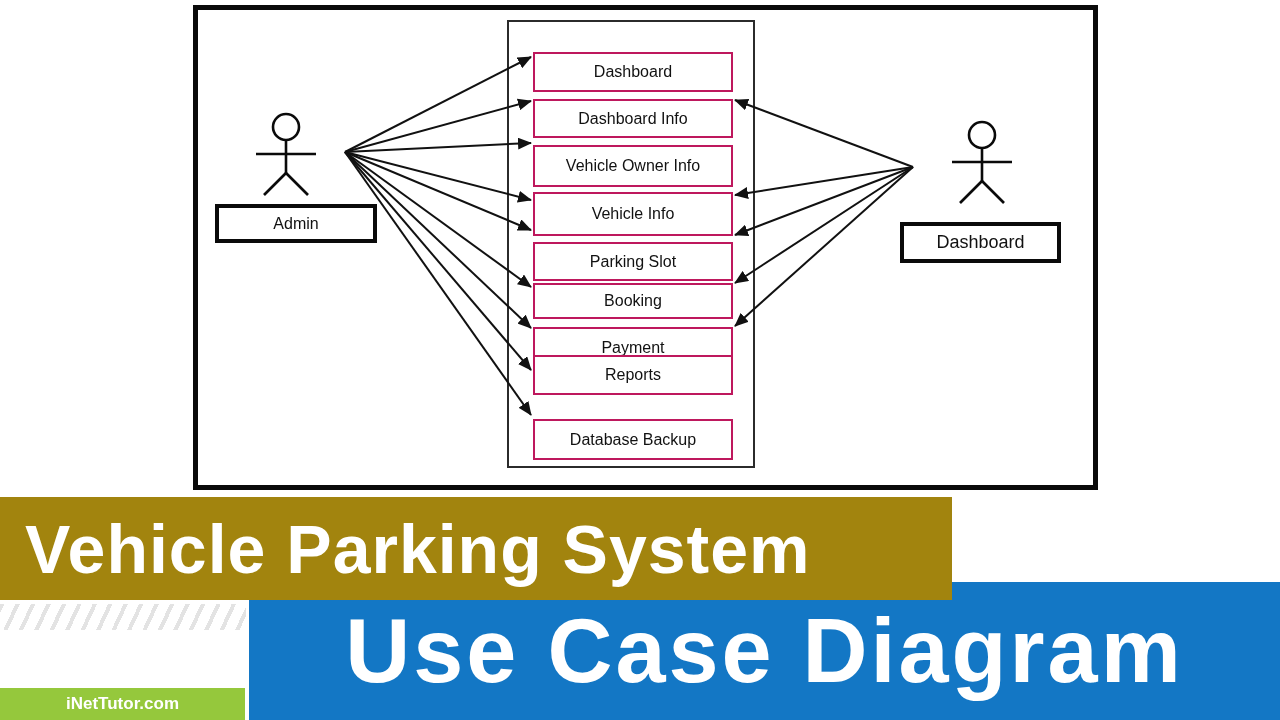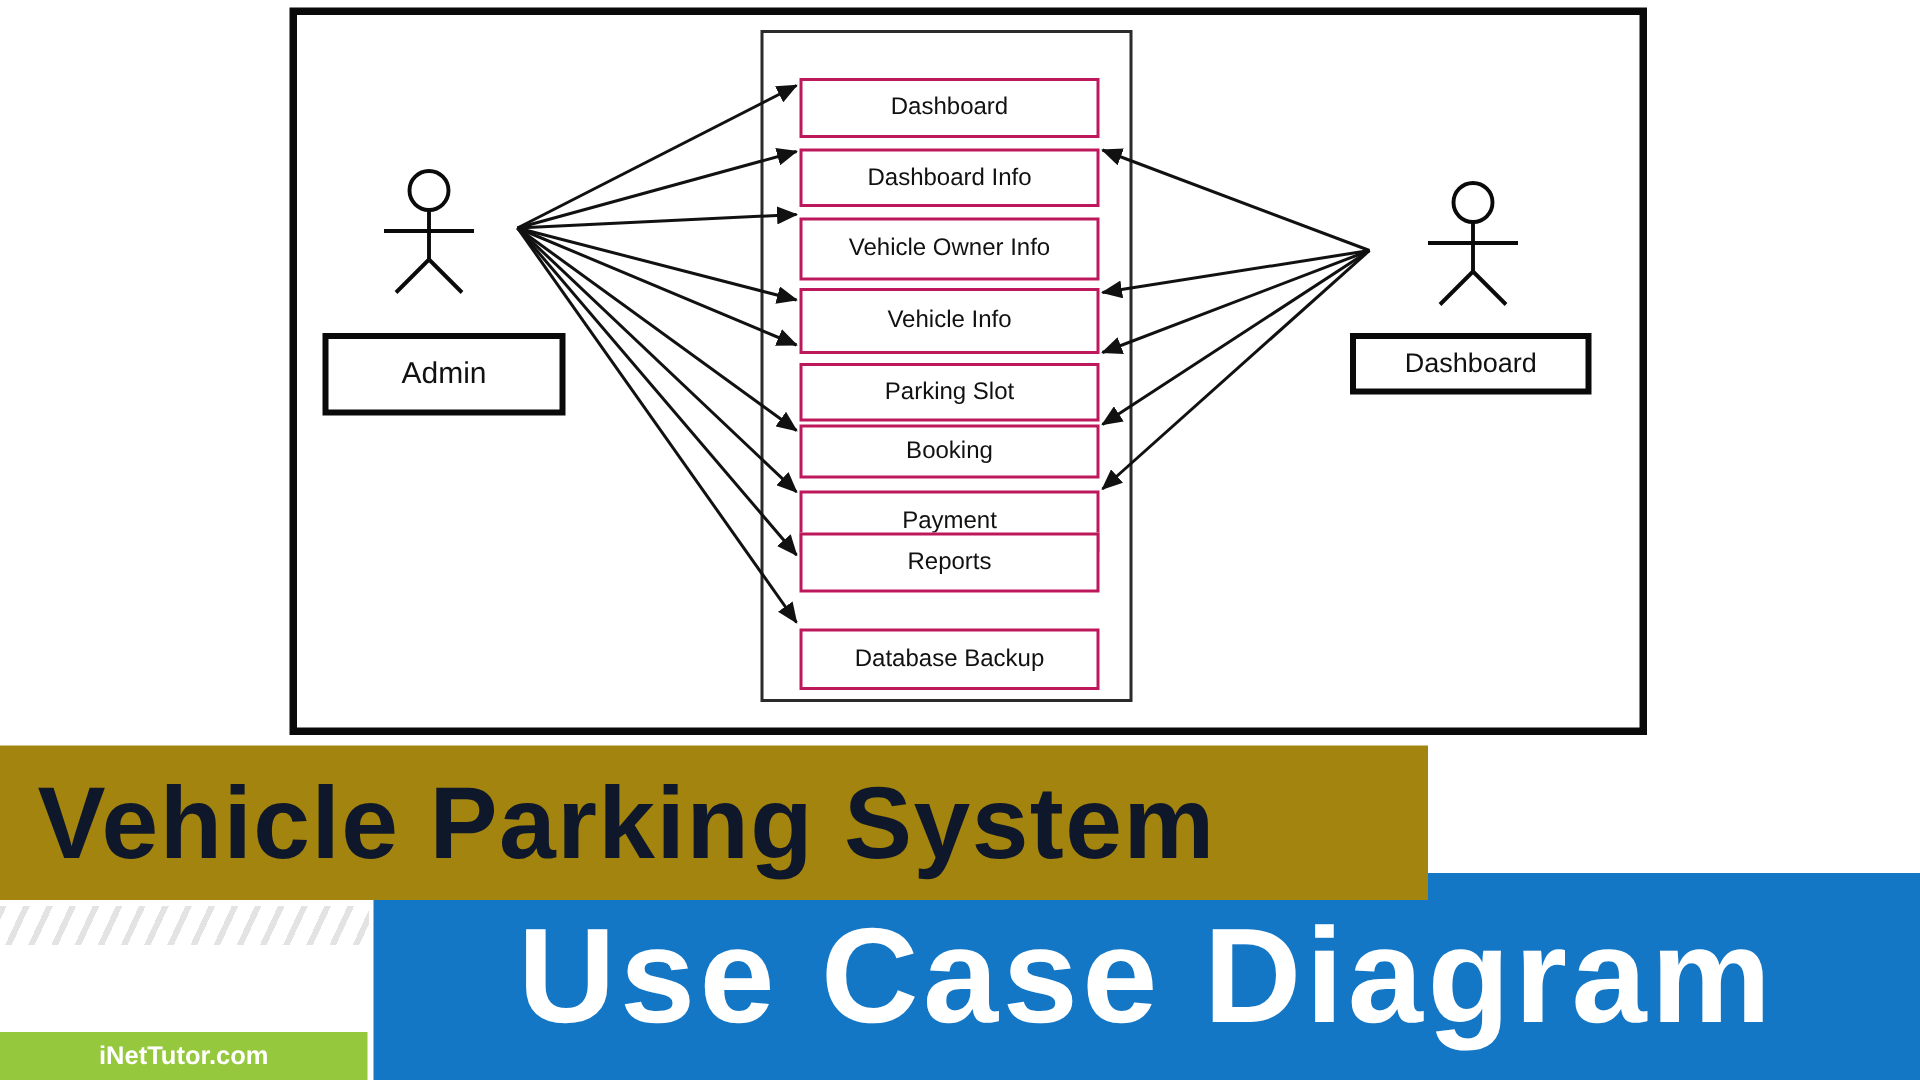--- a/index.html
+++ b/index.html
@@ -49,21 +49,21 @@
   .actor-label {
     position: absolute;
     border: 4px solid #0a0a0a;
     background: #ffffff;
     display: flex;
     align-items: center;
     justify-content: center;
     color: #111111;
     z-index: 3;
   }
-  .actor-label.admin    { left: 215px; top: 222px; width: 162px; height: 55px; font-size: 20px; }
+  .actor-label.admin    { left: 215px; top: 204px; width: 162px; height: 39px; font-size: 16px; }
   .actor-label.customer { left: 900px; top: 222px; width: 161px; height: 41px; font-size: 18px; }
 
   svg.overlay {
     position: absolute;
     left: 0; top: 0;
     width: 1280px; height: 720px;
     z-index: 2;
     pointer-events: none;
   }
 
@@ -192,21 +192,21 @@
       <div class="usecase" style="top: 222px; height: 39px;">Parking Slot</div>
       <div class="usecase" style="top: 263px; height: 36px;">Booking</div>
       <div class="usecase" style="top: 307px; height: 41px;">Payment</div>
       <div class="usecase" style="top: 335px; height: 40px;">Reports</div>
       <div class="usecase" style="top: 399px; height: 41px;">Database Backup</div>
     </div>
 
   <div class="watermark"></div>
 
   <div class="band-title" style="background: rgb(162, 132, 14);">
-    <span style="color: #0f172a;">Vehicle Parking System</span>
+    <span style="color: #ffffff;">Vehicle Parking System</span>
   </div>
 
   <div class="band-subtitle" style="background: rgb(19, 119, 197);">
     <span style="color: #ffffff;">Use Case Diagram</span>
   </div>
 
   <div class="band-site" style="background: rgb(149, 200, 60);">
     <span style="color: rgb(255, 255, 255);">iNetTutor.com</span>
   </div>
 

